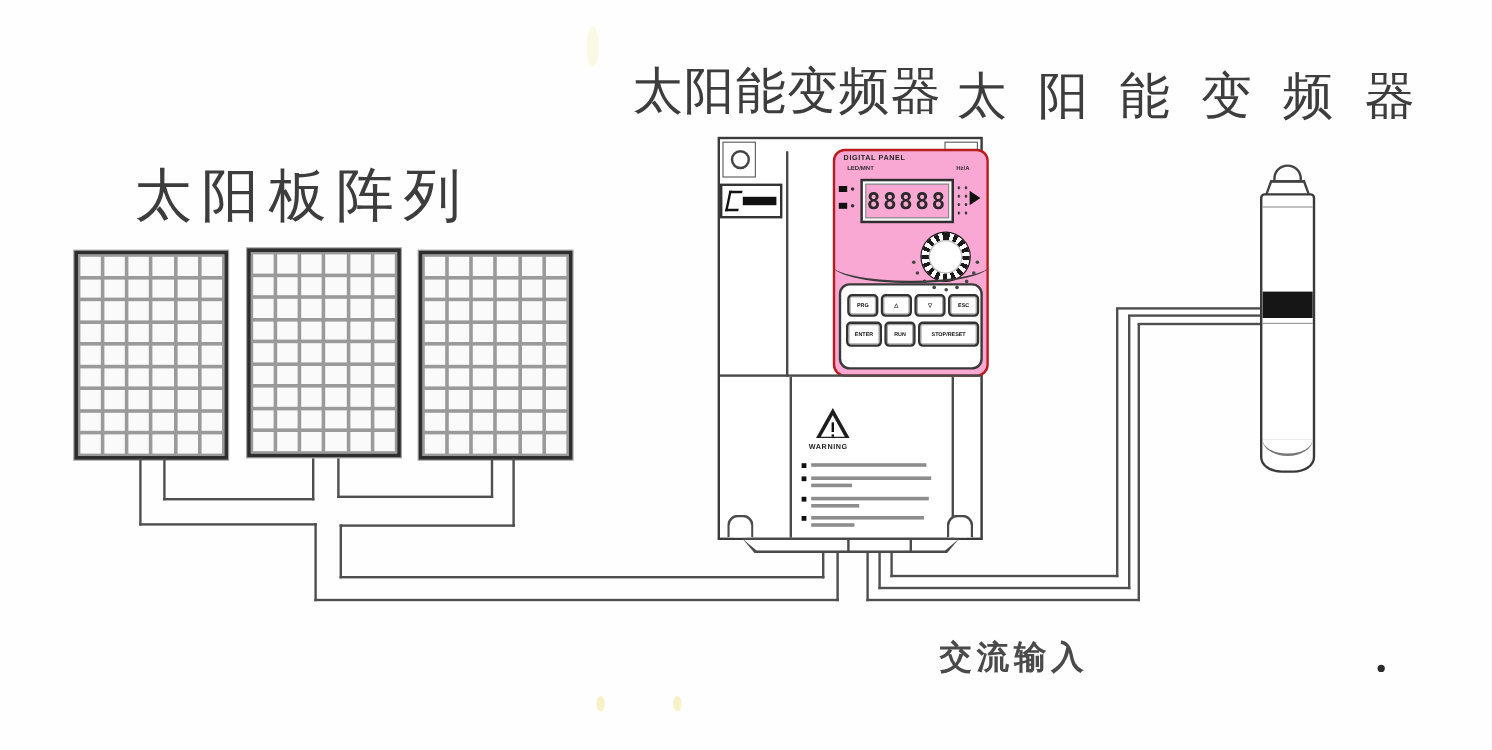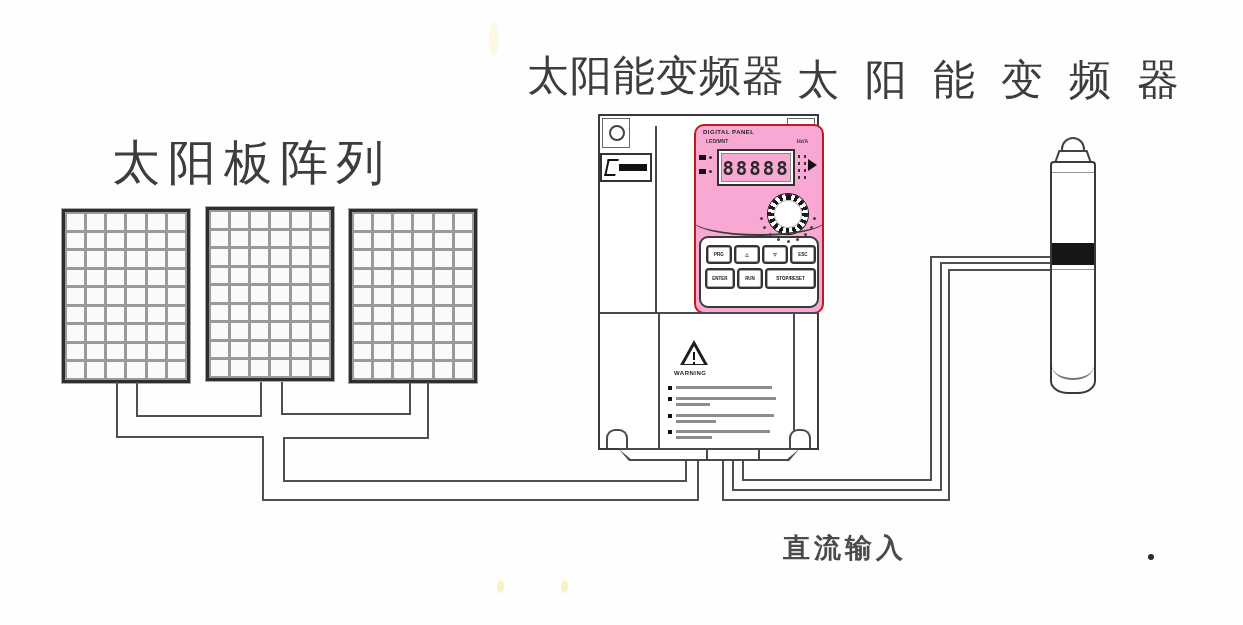--- a/index.html
+++ b/index.html
@@ -432,20 +432,20 @@
 
   <div class="pump-hook"></div>
   <div class="pump-cap"></div>
   <div class="pump-body">
     <div class="pump-seam" style="top:9px;"></div>
     <div class="pump-band"></div>
     <div class="pump-seam" style="top:106px;"></div>
     <div class="pump-arc"></div>
   </div>
 
-  <div class="bottom-label l-ac">直流输入</div>
+  <div class="bottom-label l-ac">交流输入</div>
 
   <div class="smudge s1"></div>
   <div class="smudge s2"></div>
   <div class="smudge s3"></div>
   <div class="end-dot"></div>
 
 </div>
 
 </body></html>

